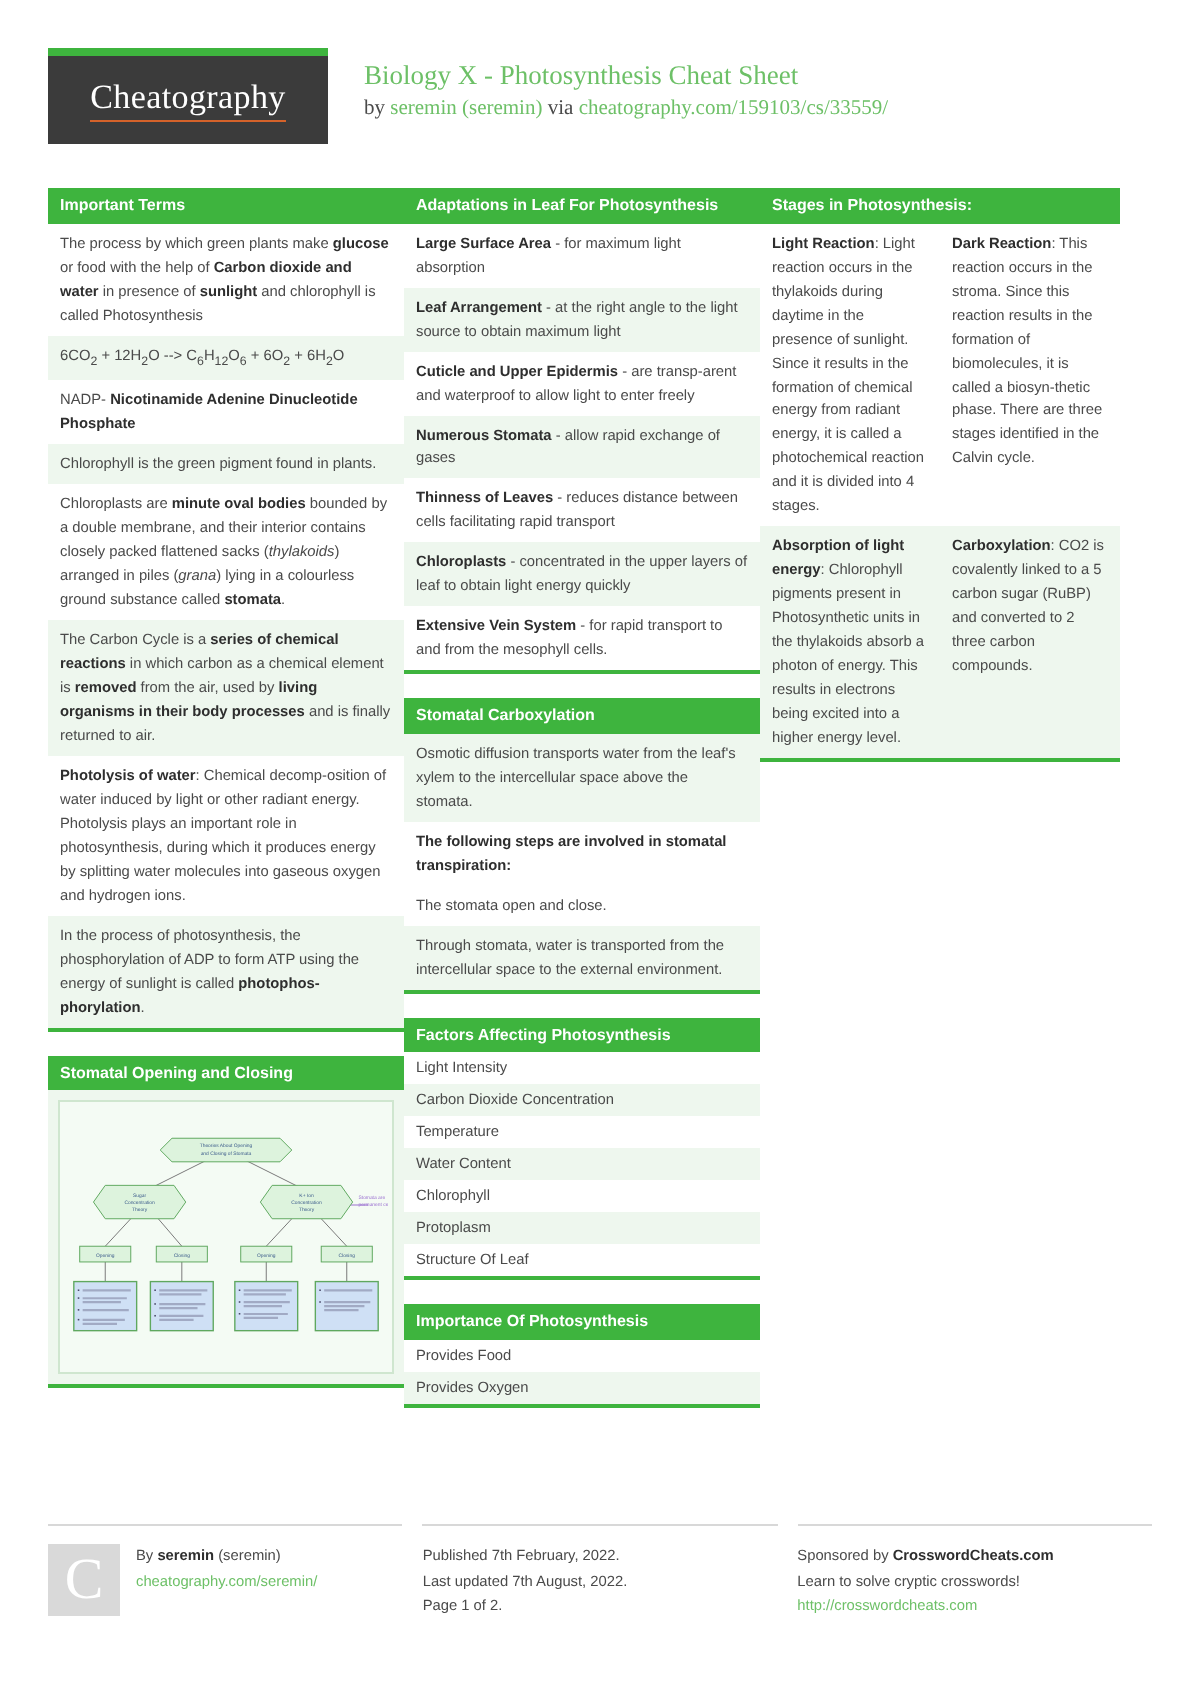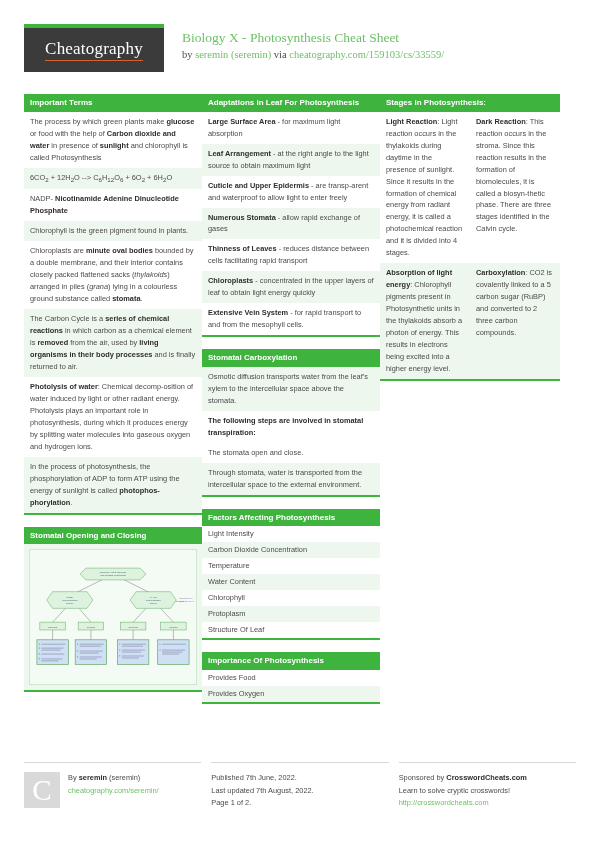--- a/index.html
+++ b/index.html
@@ -278,21 +278,21 @@
   <div class="footer">
     <div class="fcol">
       <div class="avatar">C</div>
       <div class="ftext">
         <div><span>By </span><b>seremin</b><span> (seremin)</span></div>
         <div class="grn">cheatography.com/seremin/</div>
       </div>
     </div>
     <div class="fcol">
       <div class="ftext">
-        <div>Published 7th June, 2022.</div>
+        <div>Published 7th February, 2022.</div>
         <div>Last updated 7th August, 2022.</div>
         <div>Page 1 of 2.</div>
       </div>
     </div>
     <div class="fcol">
       <div class="ftext">
         <div><span>Sponsored by </span><b>CrosswordCheats.com</b></div>
         <div>Learn to solve cryptic crosswords!</div>
         <div class="grn">http://crosswordcheats.com</div>
       </div>

